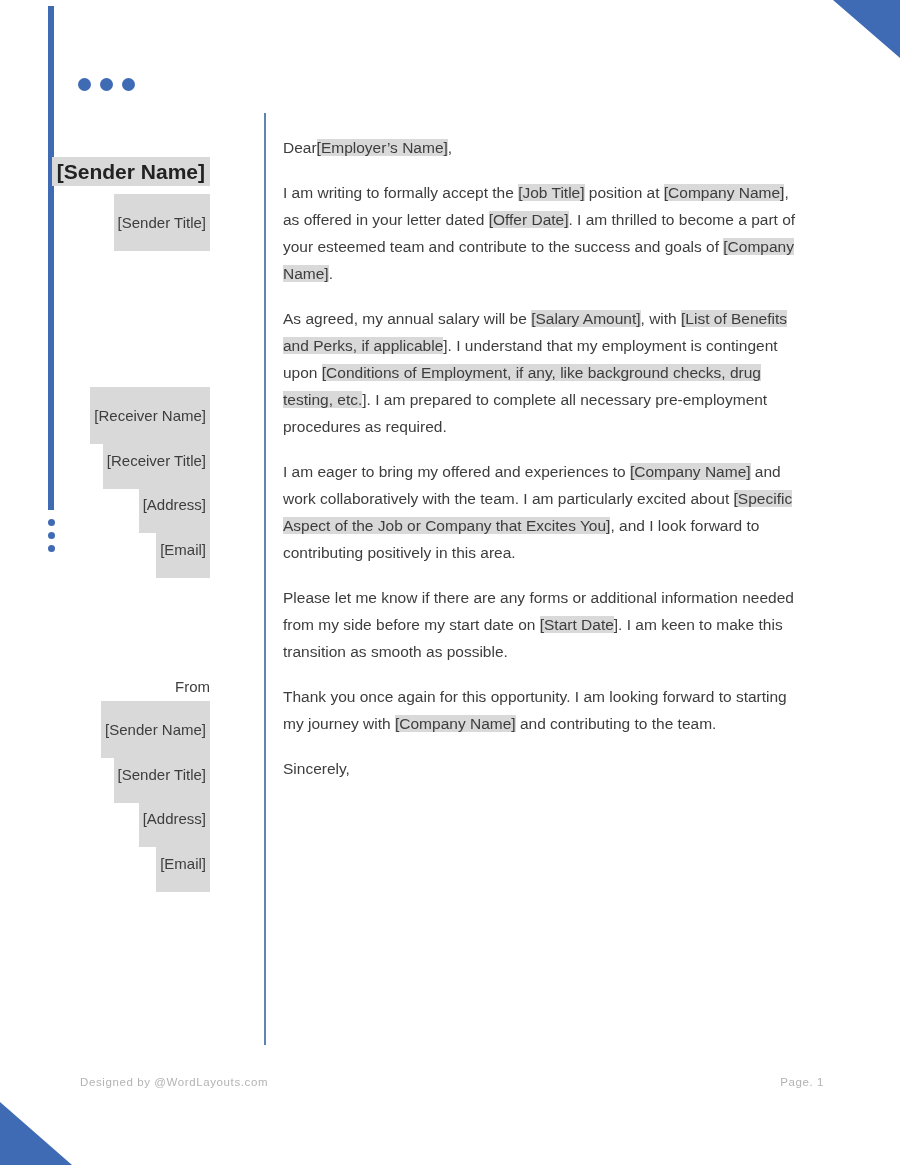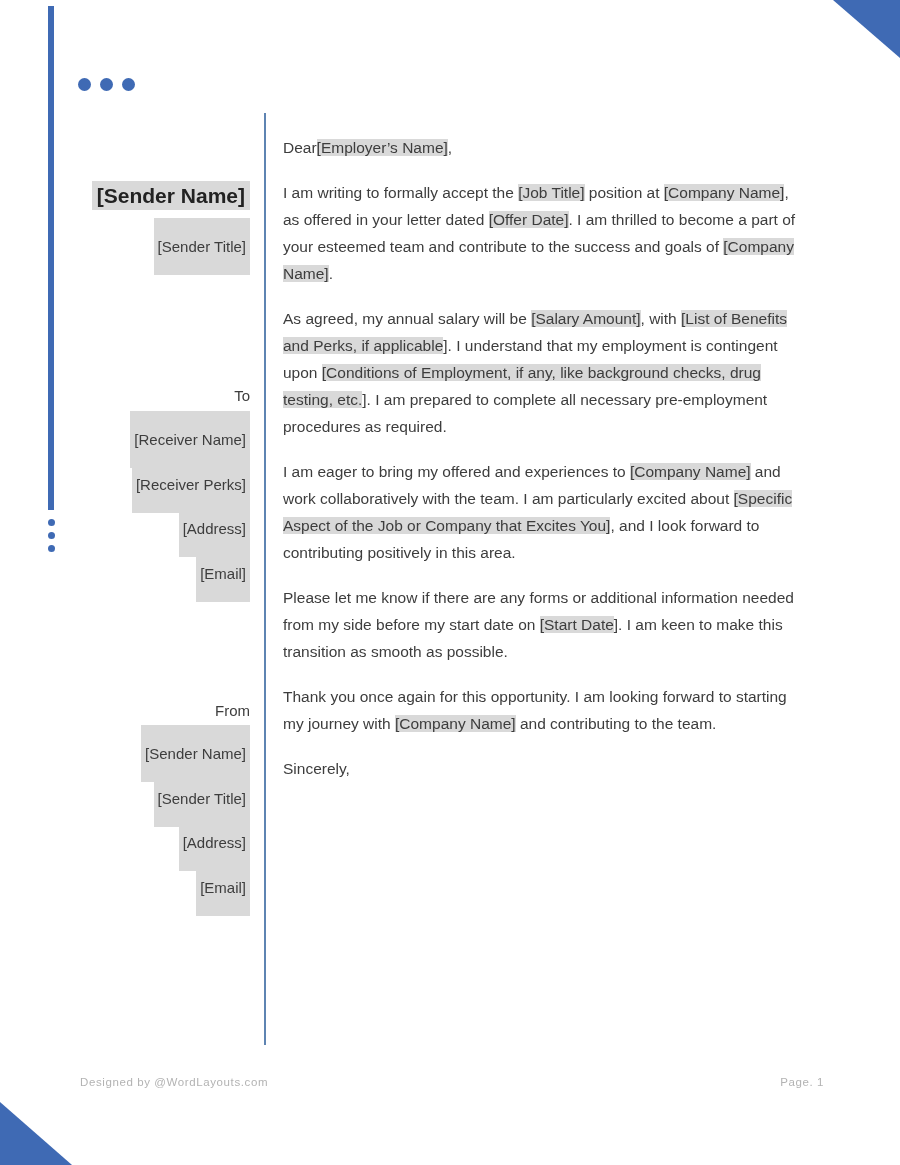--- a/index.html
+++ b/index.html
@@ -16,21 +16,21 @@
   .dot-lg{width:13px;height:13px;top:78px;}
   .dot-lg.d1{left:78px;} .dot-lg.d2{left:100px;} .dot-lg.d3{left:122px;}
   .dot-sm{width:7px;height:7px;left:48px;}
   .dot-sm.d1{top:519px;} .dot-sm.d2{top:532px;} .dot-sm.d3{top:545px;}
   .separator{position:absolute;left:264px;top:113px;width:2px;height:932px;background:var(--separator);}
   .tri{position:absolute;background:var(--accent);}
   .tri-tr{left:833px;top:0;width:67px;height:58px;clip-path:polygon(0 0,100% 0,100% 100%);}
   .tri-bl{left:0;top:1102px;width:72px;height:63px;clip-path:polygon(0 0,0 100%,100% 100%);}
   
   .sidebar{position:absolute;left:0;top:0;width:250px;height:100%;}
-  .side-row{position:absolute;left:0;width:250px;text-align:right;font-size:15px;color:var(--text);white-space:nowrap;margin-top:24px;}
+  .side-row{position:absolute;left:0;width:210px;text-align:right;font-size:15px;color:var(--text);white-space:nowrap;}
   .side-row .hl{padding:20px 4px;}
   .r-sender-name{top:160px;font-size:21px;font-weight:bold;color:var(--heading);}
   .r-sender-name .hl{padding:3px 5px;}
   .r-sender-title{top:214px;}
   .r-to{top:363px;}
   .r-to0{top:407px;} .r-to1{top:452px;} .r-to2{top:496px;} .r-to3{top:541px;}
   .r-from{top:678px;}
   .r-from0{top:721px;} .r-from1{top:766px;} .r-from2{top:810px;} .r-from3{top:855px;}
   
   .letter{position:absolute;left:283px;top:134px;width:530px;font-size:15.5px;line-height:27px;color:var(--text);}
@@ -54,23 +54,22 @@
   <div class="dot dot-sm d2"></div>
   <div class="dot dot-sm d3"></div>
   <div class="separator"></div>
   <div class="tri tri-tr"></div>
   <div class="tri tri-bl"></div>
 
   <aside class="sidebar">
     <div class="side-row r-sender-name"><span class="hl">[Sender Name]</span></div>
     <div class="side-row r-sender-title"><span class="hl">[Sender Title]</span></div>
 
-    <div class="side-row r-to">To</div>
     <div class="side-row r-to0"><span class="hl">[Receiver Name]</span></div>
-    <div class="side-row r-to1"><span class="hl">[Receiver Perks]</span></div>
+    <div class="side-row r-to1"><span class="hl">[Receiver Title]</span></div>
     <div class="side-row r-to2"><span class="hl">[Address]</span></div>
     <div class="side-row r-to3"><span class="hl">[Email]</span></div>
 
     <div class="side-row r-from">From</div>
     <div class="side-row r-from0"><span class="hl">[Sender Name]</span></div>
     <div class="side-row r-from1"><span class="hl">[Sender Title]</span></div>
     <div class="side-row r-from2"><span class="hl">[Address]</span></div>
     <div class="side-row r-from3"><span class="hl">[Email]</span></div>
   </aside>
 

